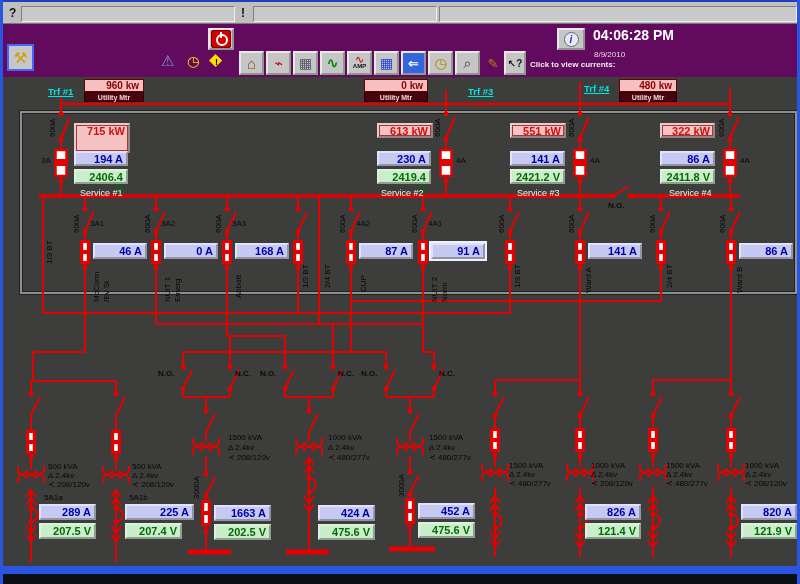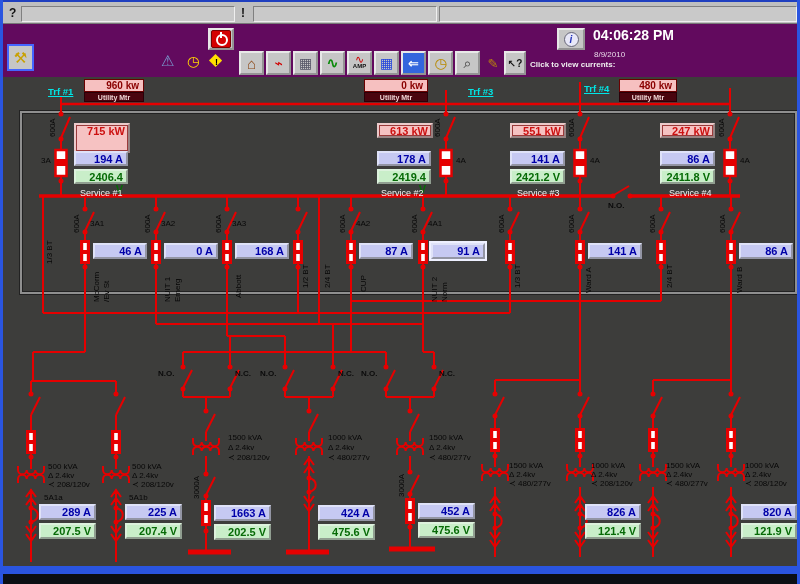--- a/index.html
+++ b/index.html
@@ -295,34 +295,34 @@
   <span class="abs rot" style="left:45px;top:137px;">600A</span>
   <span class="abs lbl" style="left:38px;top:156px;">3A</span>
   <div class="abs mb mb-kw" style="left:71px;top:123px;width:56px;height:30px;">715 kW</div>
   <div class="abs mb mb-a" style="left:71px;top:151px;width:54px;height:15px;">194 A</div>
   <div class="abs mb mb-v" style="left:71px;top:169px;width:54px;height:15px;">2406.4 V</div>
   <span class="abs svcname" style="left:77px;top:188px;">Service #1</span>
 
   <span class="abs rot" style="left:430px;top:137px;">600A</span>
   <span class="abs lbl" style="left:453px;top:156px;">4A</span>
   <div class="abs mb mb-kw" style="left:374px;top:123px;width:56px;height:15px;">613 kW</div>
-  <div class="abs mb mb-a" style="left:374px;top:151px;width:54px;height:15px;">178 A</div>
+  <div class="abs mb mb-a" style="left:374px;top:151px;width:54px;height:15px;">230 A</div>
   <div class="abs mb mb-v" style="left:374px;top:169px;width:54px;height:15px;">2419.4 V</div>
   <span class="abs svcname" style="left:378px;top:188px;">Service #2</span>
 
   <span class="abs rot" style="left:564px;top:137px;">600A</span>
   <span class="abs lbl" style="left:587px;top:156px;">4A</span>
   <div class="abs mb mb-kw" style="left:507px;top:123px;width:56px;height:15px;">551 kW</div>
   <div class="abs mb mb-a" style="left:507px;top:151px;width:55px;height:15px;">141 A</div>
   <div class="abs mb mb-v" style="left:507px;top:169px;width:55px;height:15px;">2421.2 V</div>
   <span class="abs svcname" style="left:514px;top:188px;">Service #3</span>
 
   <span class="abs rot" style="left:714px;top:137px;">600A</span>
   <span class="abs lbl" style="left:737px;top:156px;">4A</span>
-  <div class="abs mb mb-kw" style="left:657px;top:123px;width:55px;height:15px;">247 kW</div>
+  <div class="abs mb mb-kw" style="left:657px;top:123px;width:55px;height:15px;">322 kW</div>
   <div class="abs mb mb-a" style="left:657px;top:151px;width:55px;height:15px;">86 A</div>
   <div class="abs mb mb-v" style="left:657px;top:169px;width:55px;height:15px;">2411.8 V</div>
   <span class="abs svcname" style="left:666px;top:188px;">Service #4</span>
 
   <span class="abs blbl" style="left:605px;top:201px;">N.O.</span>
 
   <span class="abs rot" style="left:42px;top:264px;">1/3 BT</span>
 
   <span class="abs rot" style="left:69px;top:233px;">600A</span>
   <span class="abs lbl" style="left:87px;top:219px;">3A1</span>
@@ -380,21 +380,21 @@
   <span class="abs lbl" style="left:45px;top:471px;">Δ 2.4kv</span>
   <span class="abs lbl" style="left:45px;top:480px;">≺ 208/120v</span>
   <span class="abs lbl" style="left:41px;top:493px;">5A1a</span>
   <div class="abs mb mb-a" style="left:36px;top:504px;width:57px;height:16px;">289 A</div>
   <div class="abs mb mb-v" style="left:36px;top:523px;width:57px;height:16px;">207.5 V</div>
 
   <span class="abs lbl" style="left:129px;top:462px;">500 kVA</span>
   <span class="abs lbl" style="left:129px;top:471px;">Δ 2.4kv</span>
   <span class="abs lbl" style="left:129px;top:480px;">≺ 208/120v</span>
   <span class="abs lbl" style="left:126px;top:493px;">5A1b</span>
-  <div class="abs mb mb-a" style="left:122px;top:504px;width:57px;height:16px;">225 A</div>
+  <div class="abs mb mb-a" style="left:122px;top:504px;width:69px;height:16px;">225 A</div>
   <div class="abs mb mb-v" style="left:122px;top:523px;width:57px;height:16px;">207.4 V</div>
 
   <span class="abs lbl" style="left:225px;top:433px;">1500 kVA</span>
   <span class="abs lbl" style="left:225px;top:443px;">Δ 2.4kv</span>
   <span class="abs lbl" style="left:225px;top:453px;">≺ 208/120v</span>
   <span class="abs rot" style="left:189px;top:499px;">3000A</span>
   <div class="abs mb mb-a" style="left:211px;top:505px;width:57px;height:16px;">1663 A</div>
   <div class="abs mb mb-v" style="left:211px;top:524px;width:57px;height:16px;">202.5 V</div>
 
   <span class="abs lbl" style="left:325px;top:433px;">1000 kVA</span>

